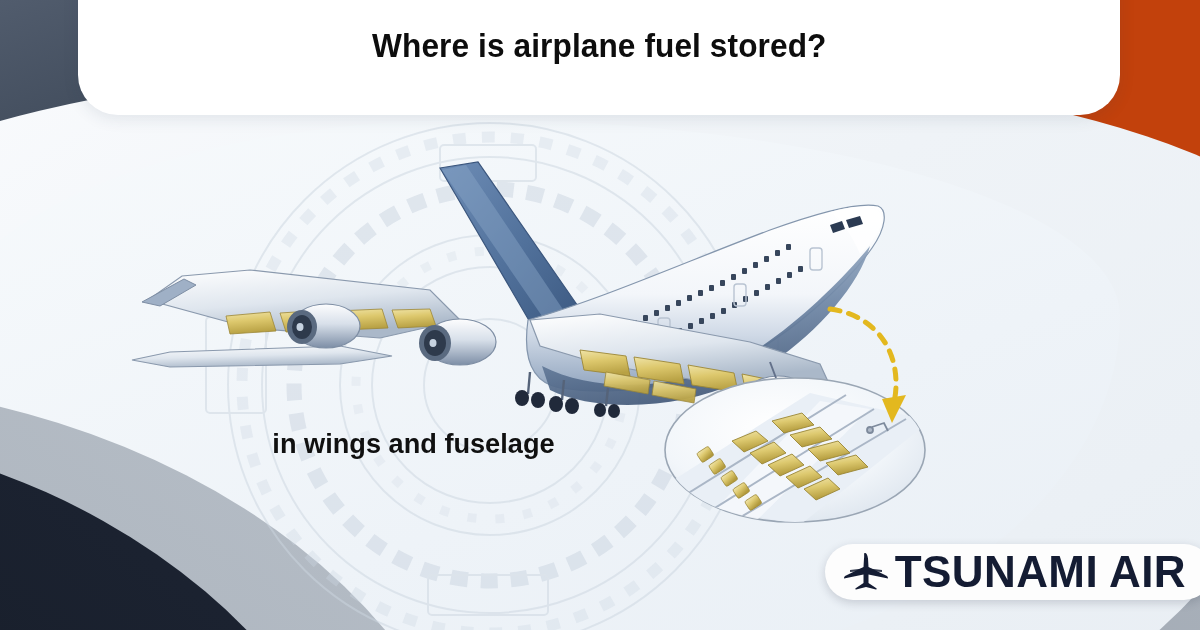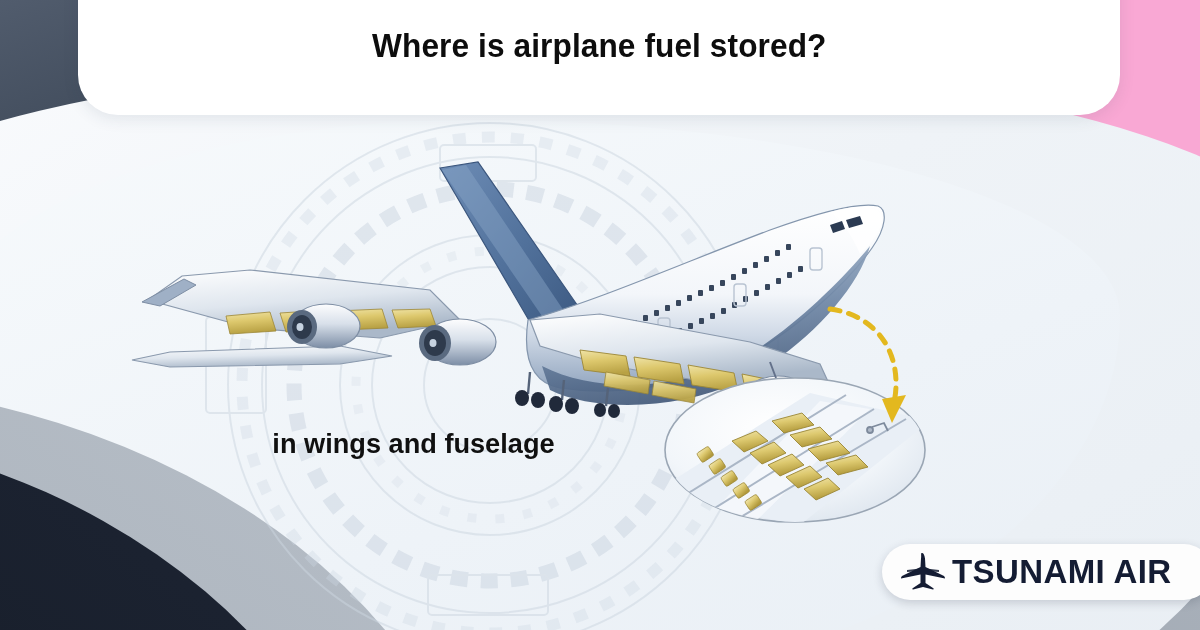--- a/index.html
+++ b/index.html
@@ -7,21 +7,21 @@
   body{
     font-family:"Liberation Sans", sans-serif;
     background:#eef2f6;
     position:relative;
   }
 
   #card{
     position:absolute; inset:0;
     width:1200px; height:630px;
     overflow:hidden;
-    background:#f9a8d4;
+    background:#c2410c;
   }
 
   
   .bg-dark-top{
     position:absolute; left:0; top:0; width:260px; height:152px;
     background:linear-gradient(160deg,#515c6d 0%,#434e5e 60%,#3e4857 100%);
   }
   .bg-grey-band{
     position:absolute; left:-120px; top:100px; width:900px; height:620px;
     background:linear-gradient(135deg,#b4bbc3 0%,#a6aeb7 55%,#9ea6b0 100%);
@@ -97,21 +97,21 @@
     height:56px; min-width:330px;
     background:#fdfdfd;
     border-radius:28px;
     display:flex; align-items:center;
     padding:0 26px 0 18px;
     z-index:40;
     box-shadow:0 3px 10px rgba(25,35,55,.18);
   }
   #logo-icon{ width:46px; height:40px; margin-right:6px; flex:0 0 auto; }
   #logo-text{
-    font-size:33px; font-weight:700; color:#141c33;
+    font-size:44px; font-weight:700; color:#141c33;
     letter-spacing:.4px; white-space:nowrap;
   }
 </style>
 </head>
 <body>
 
 <div id="card">
 
   <div class="bg-dark-top"></div>
   <div class="bg-grey-band"></div>

